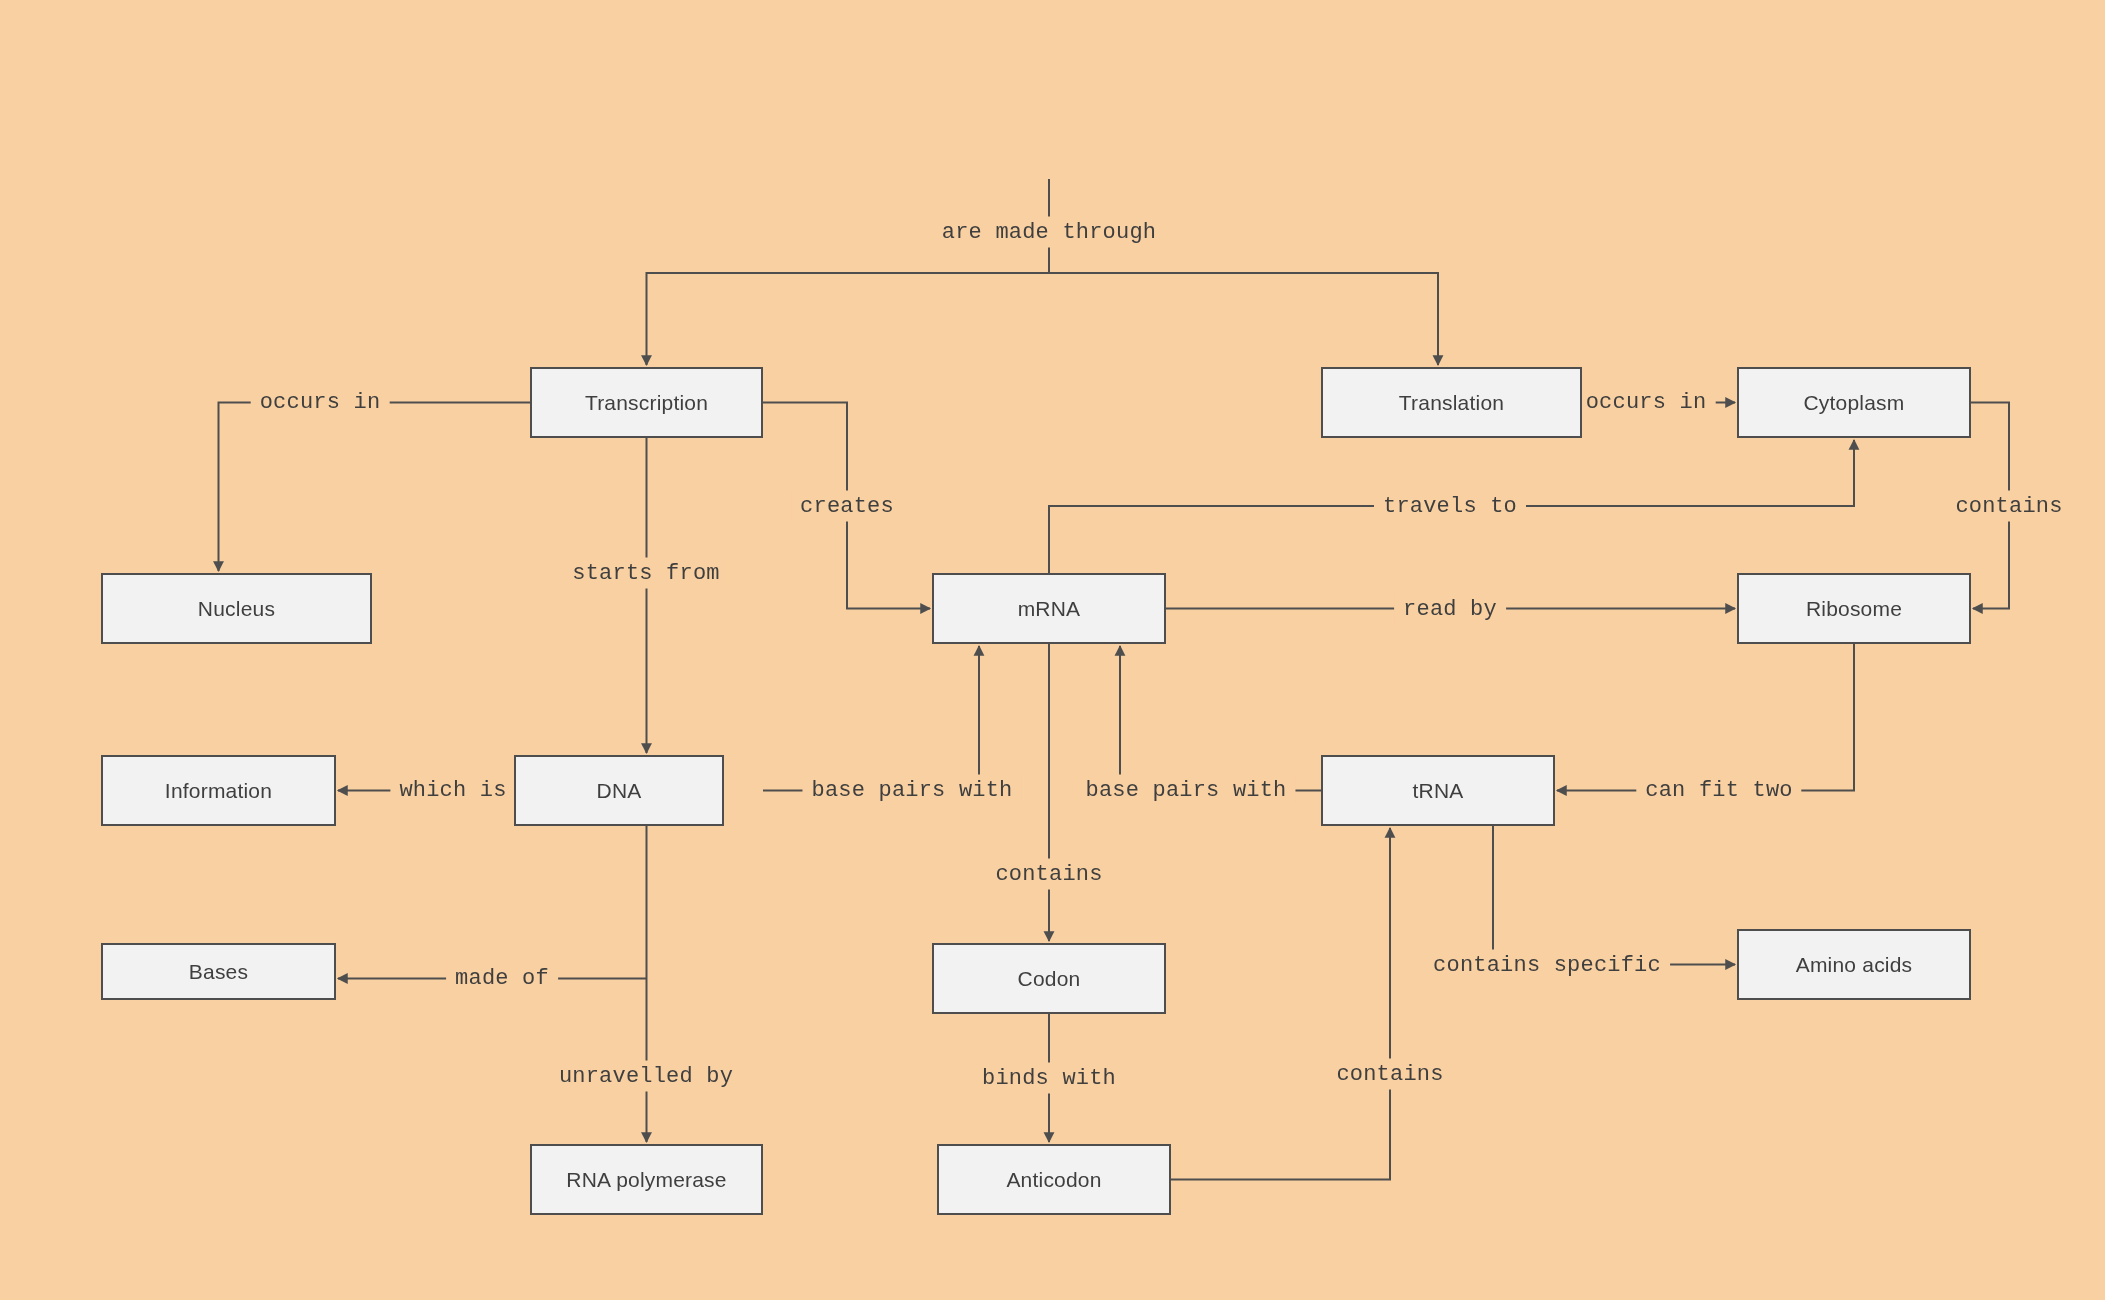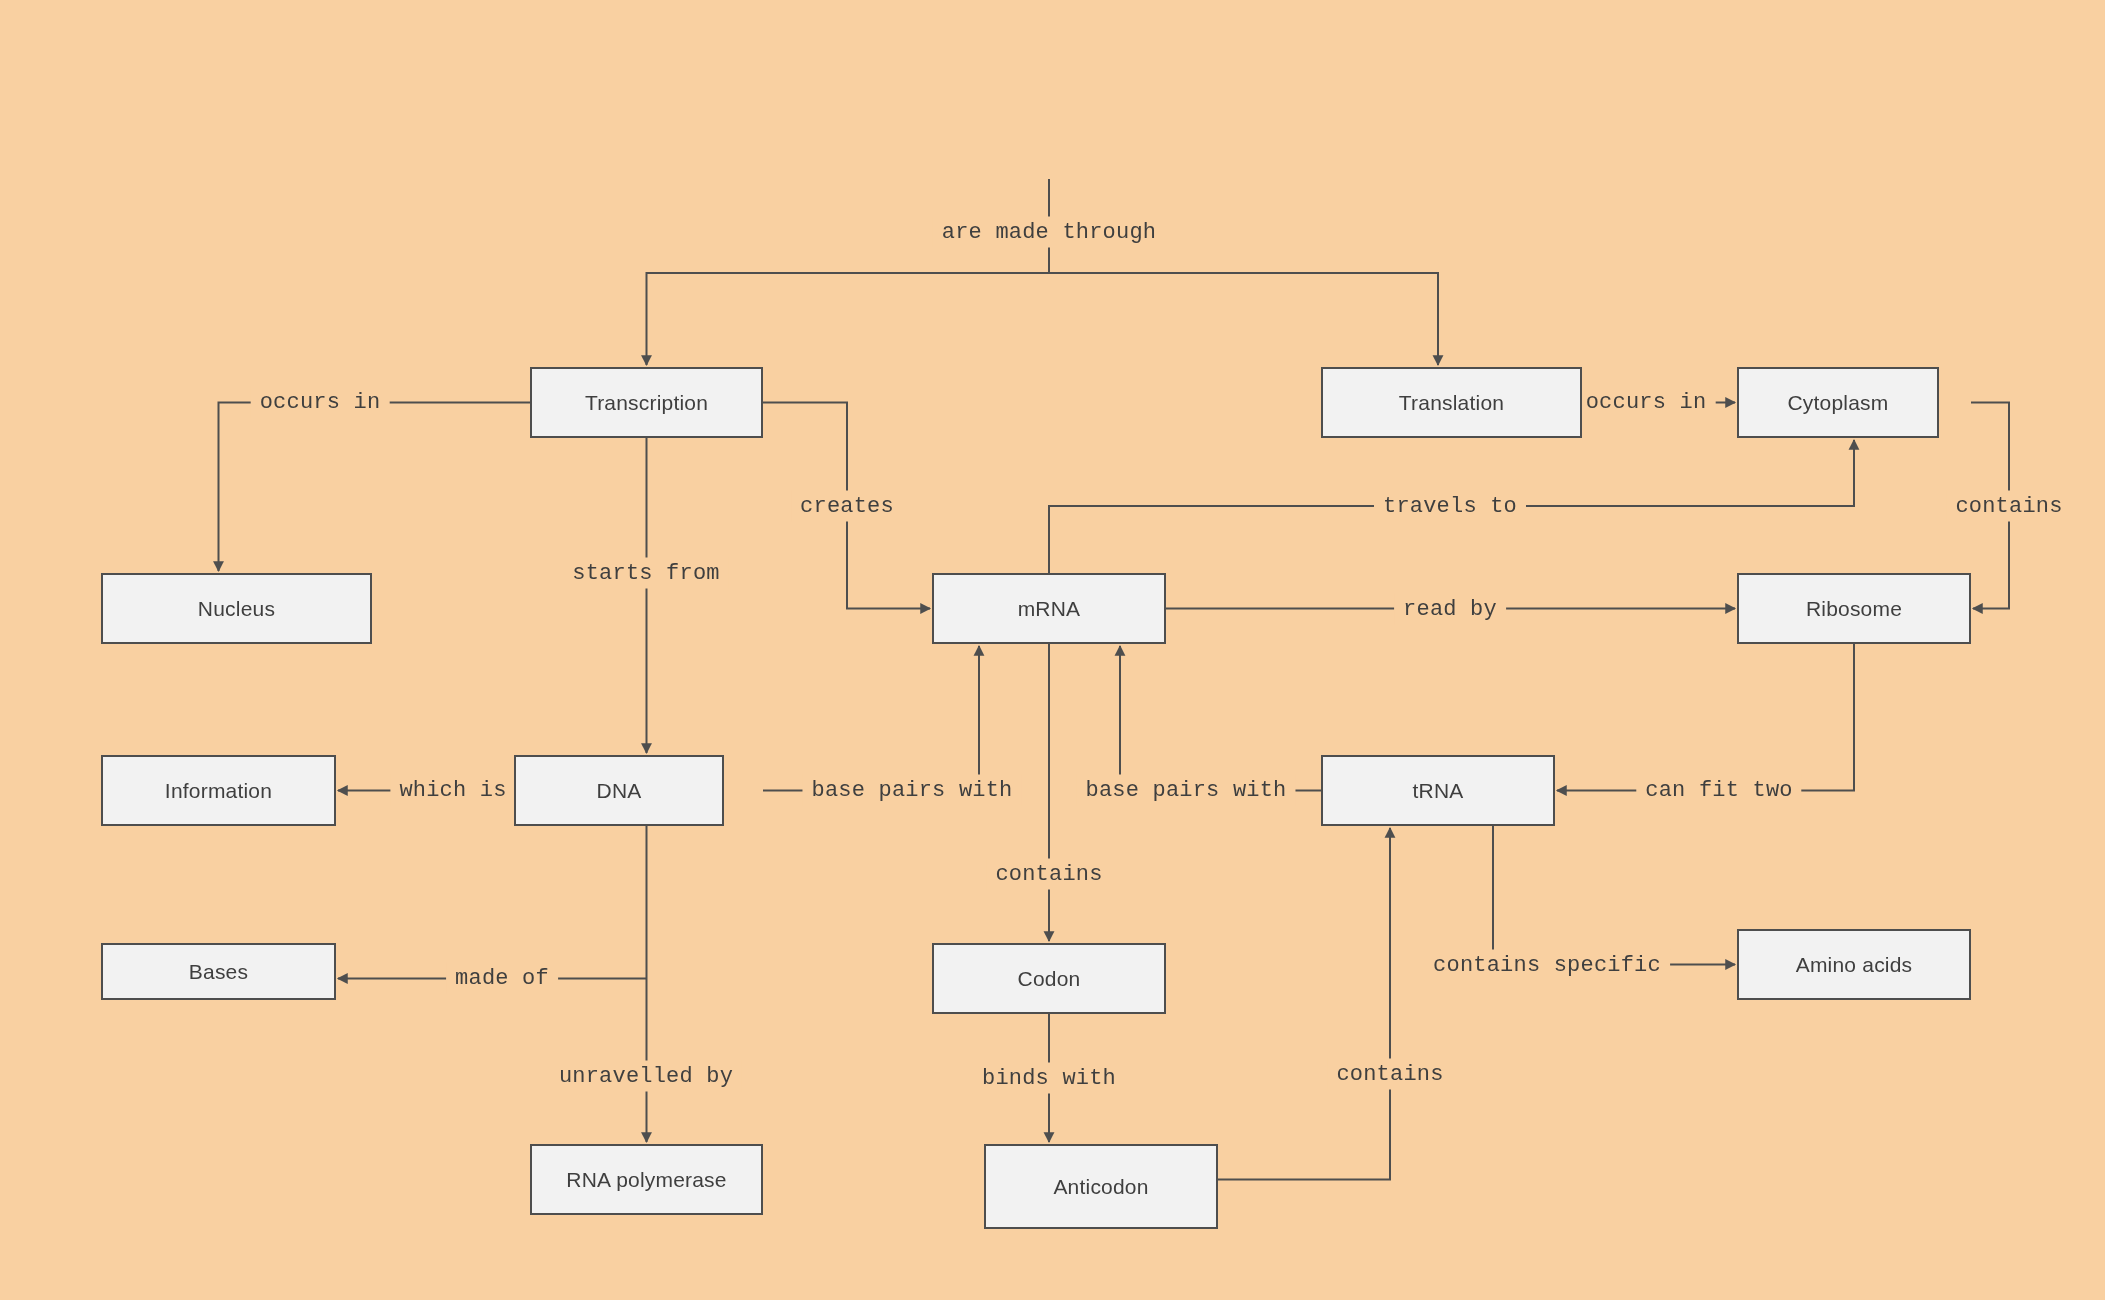--- a/index.html
+++ b/index.html
@@ -99,21 +99,21 @@
   <div class="edge-label" style="left:646px;  top:1076px">unravelled by</div>
   <div class="edge-label" style="left:1049px; top:1078px">binds with</div>
   <div class="edge-label" style="left:1390px; top:1074px">contains</div>
 
   <div class="node" style="left:530px; top:367px; width:233px; height:71px">
     <span>Transcription</span>
   </div>
   <div class="node" style="left:1321px; top:367px; width:261px; height:71px">
     <span>Translation</span>
   </div>
-  <div class="node" style="left:1737px; top:367px; width:202px; height:71px">
+  <div class="node" style="left:1737px; top:367px; width:234px; height:71px">
     <span>Cytoplasm</span>
   </div>
   <div class="node" style="left:101px; top:573px; width:271px; height:71px">
     <span>Nucleus</span>
   </div>
   <div class="node" style="left:932px; top:573px; width:234px; height:71px">
     <span>mRNA</span>
   </div>
   <div class="node" style="left:1737px; top:573px; width:234px; height:71px">
     <span>Ribosome</span>
@@ -132,17 +132,17 @@
   </div>
   <div class="node" style="left:932px; top:943px; width:234px; height:71px">
     <span>Codon</span>
   </div>
   <div class="node" style="left:1737px; top:929px; width:234px; height:71px">
     <span>Amino acids</span>
   </div>
   <div class="node" style="left:530px; top:1144px; width:233px; height:71px">
     <span>RNA polymerase</span>
   </div>
-  <div class="node" style="left:984px; top:1144px; width:234px; height:85px">
+  <div class="node" style="left:937px; top:1144px; width:234px; height:71px">
     <span>Anticodon</span>
   </div>
 
 </div>
 
 </body></html>

